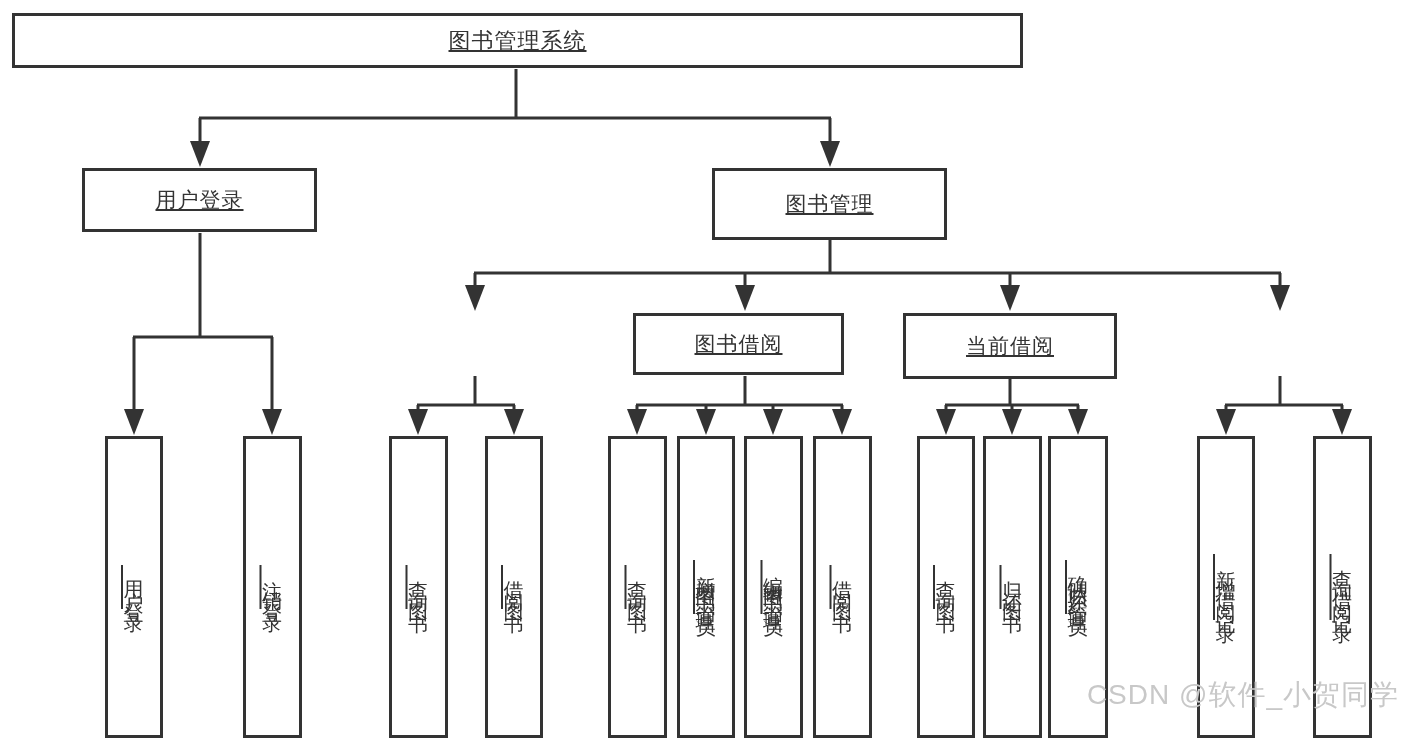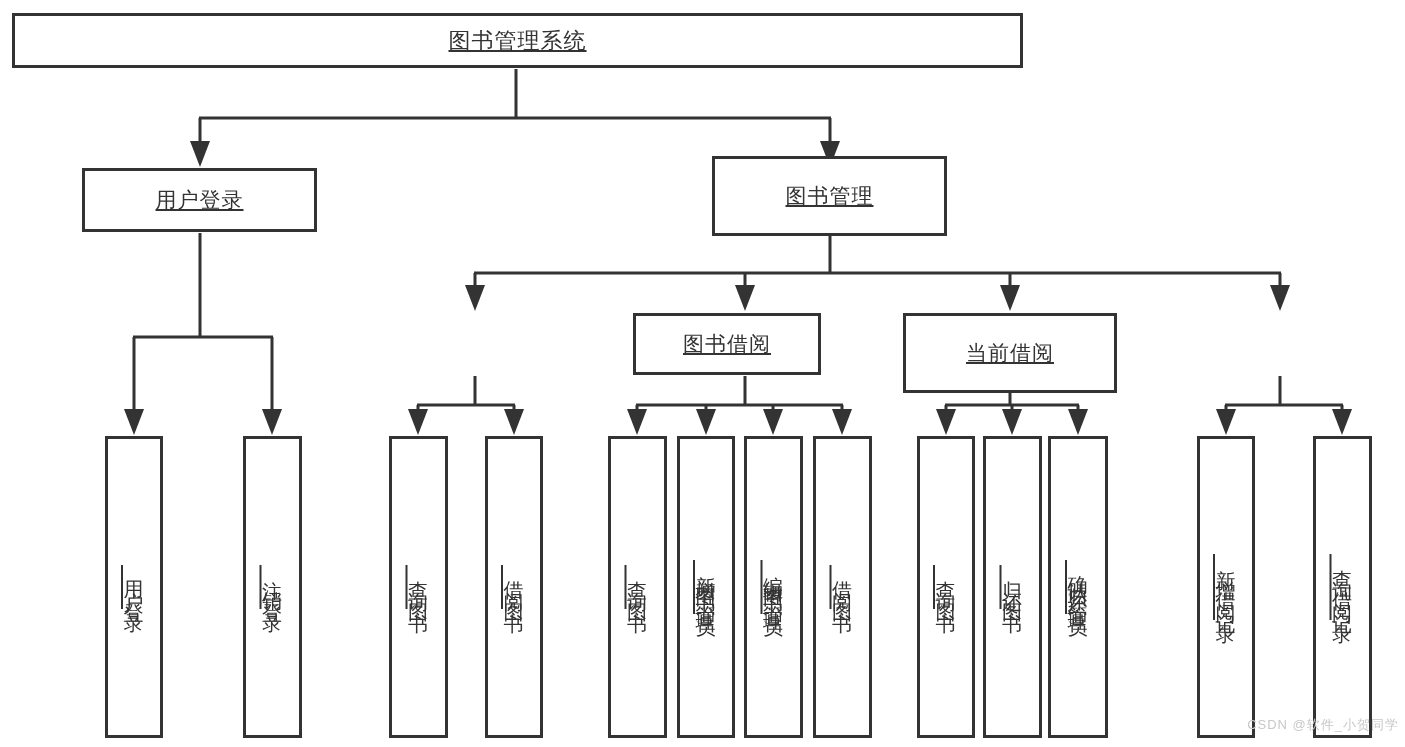--- a/index.html
+++ b/index.html
@@ -31,23 +31,23 @@
     writing-mode: vertical-lr;
     text-orientation: mixed;
     font-size: 20px;
     line-height: 1;
     white-space: nowrap;
   }
   .v-short span { letter-spacing: 11px; }
   .v-long  span { letter-spacing: 6px; }
   #watermark {
     position: absolute;
-    top: 716px;
+    top: 676px;
     right: 6px;
-    font-size: 13px;
+    font-size: 28px;
     color: var(--watermark-color, #c8c8c8);
     letter-spacing: 1px;
     white-space: nowrap;
     z-index: 5;
   }
 </style>
 </head>
 <body>
 
 <div id="canvas">
@@ -88,28 +88,28 @@
     <polygon points="1332,409 1352,409 1342,435"></polygon>
   </svg>
 
   <div class="node hbox root" style="left:12px;top:13px;width:1011px;height:55px">
     <span>图书管理系统</span>
   </div>
 
   <div class="node hbox" style="left:82px;top:168px;width:235px;height:64px">
     <span>用户登录</span>
   </div>
-  <div class="node hbox" style="left:712px;top:156px;width:235px;height:80px">
+  <div class="node hbox" style="left:712px;top:168px;width:235px;height:72px">
     <span>图书管理</span>
   </div>
 
-  <div class="node hbox" style="left:633px;top:313px;width:188px;height:62px">
+  <div class="node hbox" style="left:633px;top:313px;width:211px;height:62px">
     <span>图书借阅</span>
   </div>
-  <div class="node hbox" style="left:903px;top:313px;width:214px;height:80px">
+  <div class="node hbox" style="left:903px;top:313px;width:214px;height:66px">
     <span>当前借阅</span>
   </div>
 
   <div class="node vbox v-short" style="left:105px;top:436px;width:58px;height:302px">
     <span>用户登录</span>
   </div>
   <div class="node vbox v-short" style="left:243px;top:436px;width:59px;height:302px">
     <span>注销登录</span>
   </div>
 

